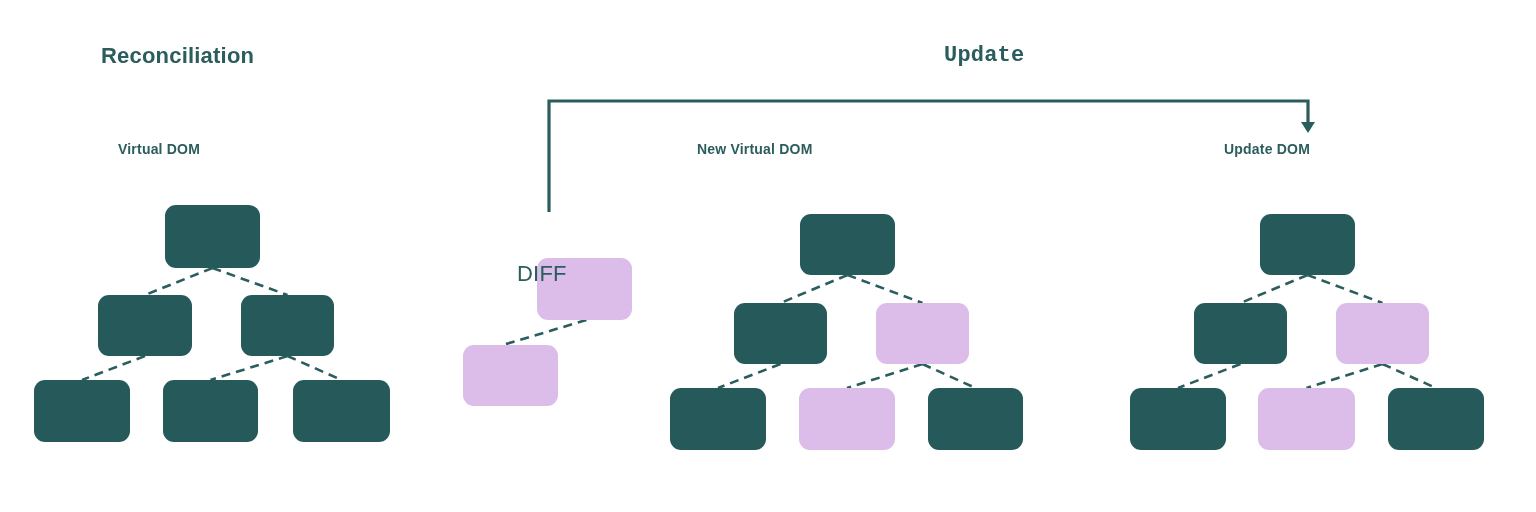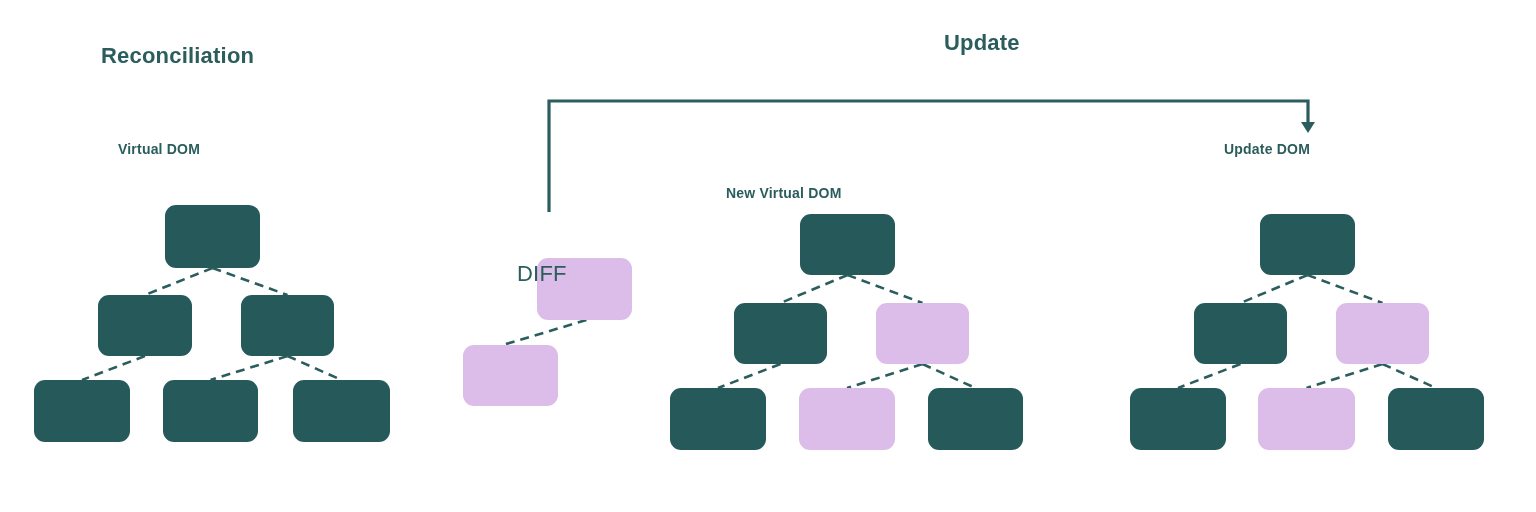--- a/index.html
+++ b/index.html
@@ -89,20 +89,20 @@
       <div class="node" style="left: 670px; top: 388px; width: 96px; height: 62px; background: rgb(38, 90, 90);"></div>
       <div class="node" style="left: 799px; top: 388px; width: 96px; height: 62px; background: rgb(220, 188, 232);"></div>
       <div class="node" style="left: 928px; top: 388px; width: 95px; height: 62px; background: rgb(38, 90, 90);"></div>
       <div class="node" style="left: 1260px; top: 214px; width: 95px; height: 61px; background: rgb(38, 90, 90);"></div>
       <div class="node" style="left: 1194px; top: 303px; width: 93px; height: 61px; background: rgb(38, 90, 90);"></div>
       <div class="node" style="left: 1336px; top: 303px; width: 93px; height: 61px; background: rgb(220, 188, 232);"></div>
       <div class="node" style="left: 1130px; top: 388px; width: 96px; height: 62px; background: rgb(38, 90, 90);"></div>
       <div class="node" style="left: 1258px; top: 388px; width: 97px; height: 62px; background: rgb(220, 188, 232);"></div>
       <div class="node" style="left: 1388px; top: 388px; width: 96px; height: 62px; background: rgb(38, 90, 90);"></div>
       <div class="label section-title" style="left: 101px; top: 43px;">Reconciliation</div>
-      <div class="label section-title" style="left: 944px; top: 30px;">Update</div>
+      <div class="label section-title" style="left: 944px; top: 43px; font-family: Liberation Mono, monospace;">Update</div>
       <div class="label tree-title" style="left: 118px; top: 141px;">Virtual DOM</div>
-      <div class="label tree-title" style="left: 726px; top: 141px; margin-top: 44px;">New Virtual DOM</div>
+      <div class="label tree-title" style="left: 697px; top: 141px;">New Virtual DOM</div>
       <div class="label tree-title" style="left: 1224px; top: 141px;">Update DOM</div>
       <div class="label diff-label" style="left: 517px; top: 213px; margin-top: 48px;">DIFF</div>
     </div>
 
 </div>
 
 </body></html>

